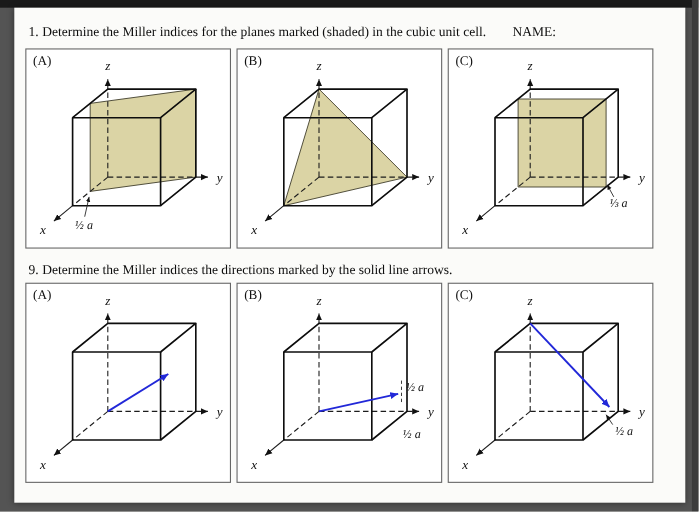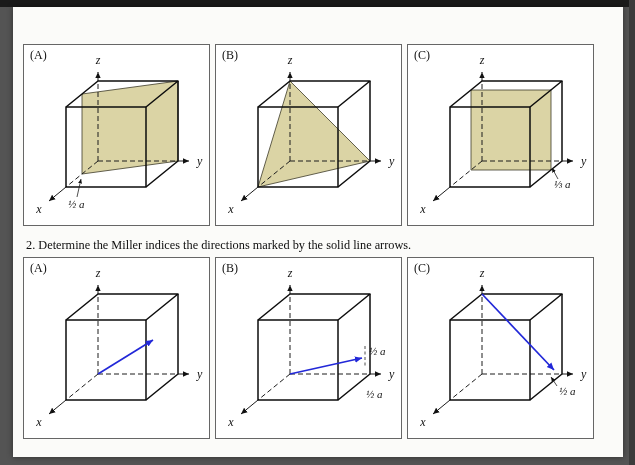--- a/index.html
+++ b/index.html
@@ -45,20 +45,23 @@
           <path d="M0,1 L9,5 L0,9 Z" fill="#111"></path>
         </marker>
       <marker id="mB" viewBox="0 0 10 10" refX="9" refY="5" markerWidth="8" markerHeight="8" orient="auto" markerUnits="userSpaceOnUse">
           <path d="M0,1 L9,5 L0,9 Z" fill="#2228d8"></path>
         </marker>
     </defs>
   </svg>
 
   <div class="page">
 
+    <div class="qtitle" id="q1title">
+      <span>1. Determine the Miller indices for the planes marked (shaded) in the cubic unit cell.</span><span class="namegap">NAME:</span>
+    </div>
 
     <div class="row" id="row1">
 
       <div class="panel">
         <span class="plabel">(A)</span>
         <svg class="fig" viewBox="0 0 185 180">
           <polygon class="plane" points="58,129 154,116 154,36 58,49" fill="#d9d2a0"></polygon>
           <g>
             <line class="dash" x1="74" y1="116" x2="74" y2="27" marker-end="url(#mA)"></line>
             <line class="dash" x1="74" y1="116" x2="165" y2="116" marker-end="url(#mA)"></line>
@@ -121,21 +124,21 @@
             <text class="note" x="146" y="143">⅓ a</text>
           </g>
           <text class="axlbl" x="74" y="19" text-anchor="middle">z</text>
           <text class="axlbl" x="173" y="120">y</text>
           <text class="axlbl" x="15" y="168" text-anchor="middle">x</text>
         </svg>
       </div>
     </div>
 
     <div class="qtitle" id="q2title">
-      <span>2. Determine the Miller indices the directions marked by the solid line arrows.</span>
+      <span>9. Determine the Miller indices the directions marked by the solid line arrows.</span>
     </div>
 
     <div class="row" id="row2">
 
       <div class="panel">
         <span class="plabel">(A)</span>
         <svg class="fig" viewBox="0 0 185 180">
           <g>
             <line class="dash" x1="74" y1="116" x2="74" y2="27" marker-end="url(#mA)"></line>
             <line class="dash" x1="74" y1="116" x2="165" y2="116" marker-end="url(#mA)"></line>

